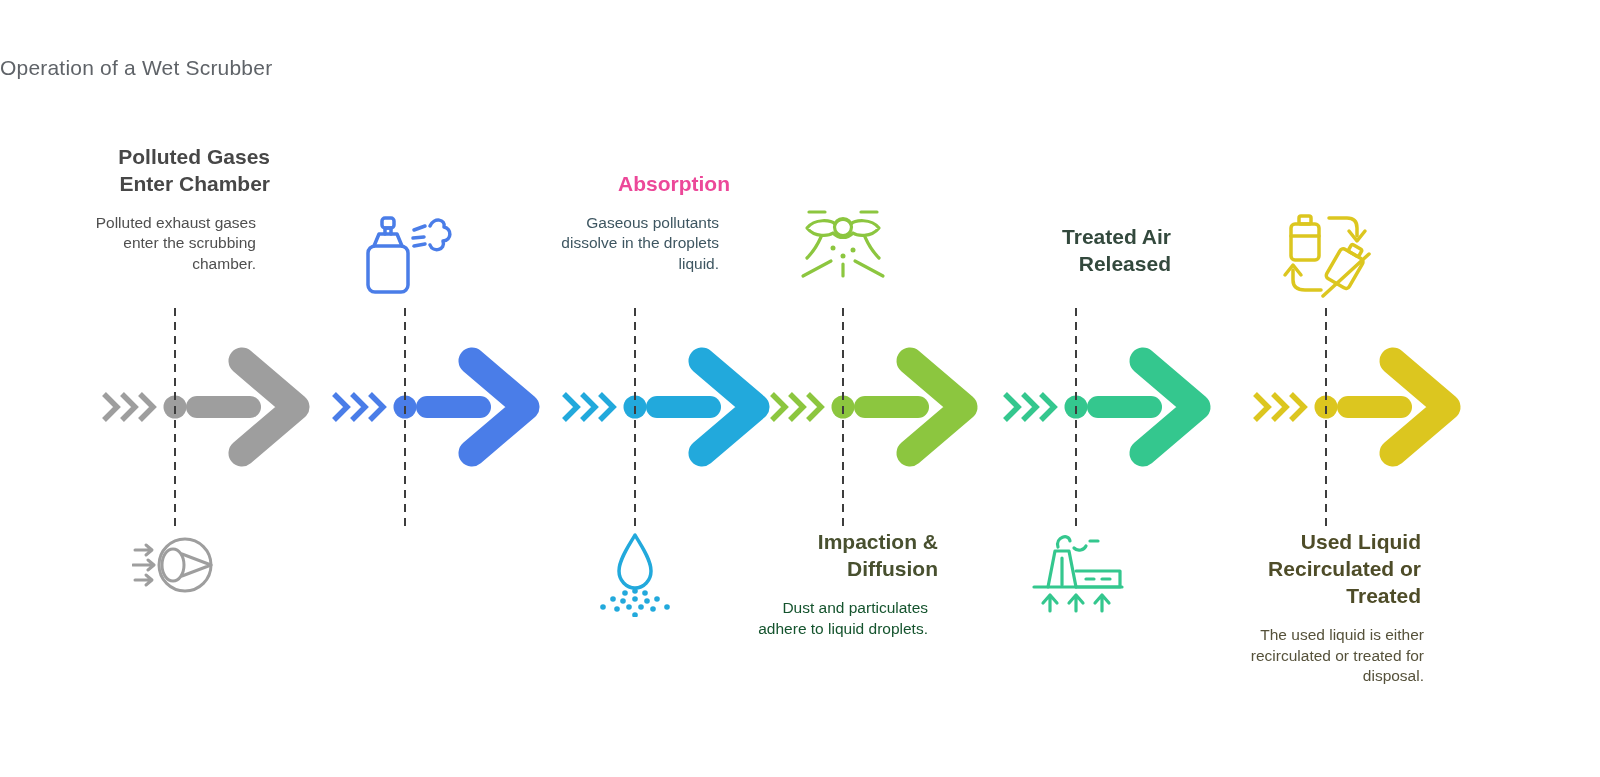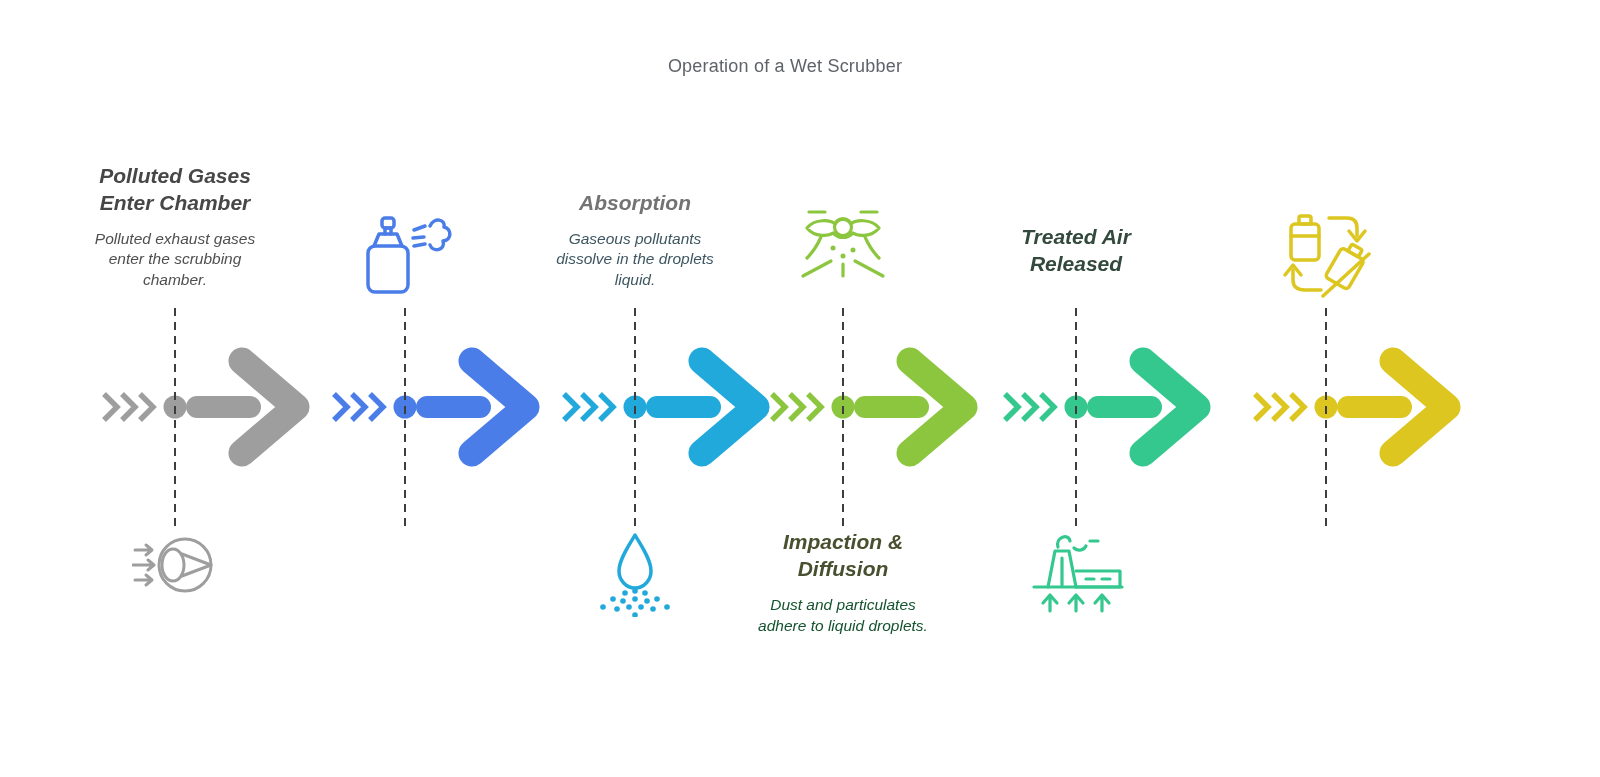--- a/index.html
+++ b/index.html
@@ -1,31 +1,31 @@
 <!DOCTYPE html>
 <html><head>
 <meta charset="utf-8">
 <style>
   html,body{margin:0;padding:0;background:#ffffff;}
   .canvas{position:relative;width:1600px;height:777px;background:#ffffff;overflow:hidden;
           font-family:"Liberation Sans",sans-serif;}
-  .main-title{position:absolute;top:56px;left:0;width:1570px;text-align:center;
-              font-size:18px;font-weight:400;letter-spacing:.2px;}
+  .main-title{position:absolute;top:56px;left:0;width:1570px;
+              font-size:21px;font-weight:400;letter-spacing:.2px;}
   .step{position:absolute;top:0;width:230px;height:777px;}
   .s1{left:60px}.s2{left:290px}.s3{left:520px}.s4{left:728px}.s5{left:961px}.s6{left:1211px}
 
   .flow{position:absolute;left:40px;top:347px;z-index:1;overflow:visible;}
   .dash-line{position:absolute;left:113.5px;top:308px;width:2.6px;height:219px;z-index:3;
              background-image:repeating-linear-gradient(to bottom,currentColor 0 8px,transparent 8px 14px);}
 
-  .text-block{position:absolute;left:50%;transform:translateX(-50%);width:200px;text-align:center;z-index:2;font-style:italic;}
+  .text-block{position:absolute;left:50%;transform:translateX(-50%);width:200px;text-align:right;z-index:2;}
   .text-block.top{bottom:487px;}
   .text-block.bottom{top:528px;}
   .step-title{font-size:21px;font-weight:bold;line-height:27px;margin:0 auto 13px;max-width:190px;}
-  .step-desc{font-size:15.5px;line-height:20.5px;margin:0 auto;}
+  .step-desc{font-size:15.5px;line-height:20.5px;margin:16px auto;}
   .s1 .step-desc{max-width:162px}.s2 .step-desc{max-width:160px}.s3 .step-desc{max-width:168px}
   .s4 .step-desc{max-width:170px}.s5 .step-desc{max-width:176px}.s6 .step-desc{max-width:196px}
 
   .icon-slot{position:absolute;left:50%;transform:translateX(-50%);z-index:2;}
   .icon-slot.top{top:206px;}
   .icon-slot.bottom{top:531px;}
 </style>
 </head>
 <body>
 
@@ -90,21 +90,21 @@
       <g fill="none" stroke-linecap="round" stroke-linejoin="round" stroke="#4a7de8">
         <path d="M97 60 H150" stroke-width="22"></path>
           <path d="M142 14 L196 60 L142 106" stroke-width="27"></path>
       </g>
     </svg>
     <div class="dash-line" style="color: rgb(61, 61, 61);"></div>
   </div>
 
   <div class="step s3">
     <div class="text-block top">
-      <h3 class="step-title" style="color: #737373;">Absorption</h3>
+      <h3 class="step-title" style="color: #ec4899;">Absorption</h3>
       <p class="step-desc" style="color: rgb(62, 86, 97);">Gaseous pollutants dissolve in the droplets liquid.</p>
     </div>
     <svg class="flow" width="220" height="120" viewBox="0 0 220 120">
       <g fill="none" stroke-width="5.5" stroke="#22a9dc">
           <path d="M4 47 L17 60 L4 73"></path>
           <path d="M22 47 L35 60 L22 73"></path>
           <path d="M40 47 L53 60 L40 73"></path>
         </g>
       <circle cx="75" cy="60" r="11.5" fill="#22a9dc"></circle>
       <g fill="none" stroke-linecap="round" stroke-linejoin="round" stroke="#22a9dc">
@@ -241,15 +241,19 @@
           <path d="M22 47 L35 60 L22 73"></path>
           <path d="M40 47 L53 60 L40 73"></path>
         </g>
       <circle cx="75" cy="60" r="11.5" fill="#dcc61f"></circle>
       <g fill="none" stroke-linecap="round" stroke-linejoin="round" stroke="#dcc61f">
         <path d="M97 60 H150" stroke-width="22"></path>
           <path d="M142 14 L196 60 L142 106" stroke-width="27"></path>
       </g>
     </svg>
     <div class="dash-line" style="color: rgb(61, 61, 61);"></div>
+    <div class="text-block bottom">
+      <h3 class="step-title" style="color: rgb(78, 76, 40);">Used Liquid Recirculated or Treated</h3>
+      <p class="step-desc" style="color: rgb(85, 81, 58);">The used liquid is either recirculated or treated for disposal.</p>
+    </div>
   </div>
 
 </div>
 
 </body></html>

